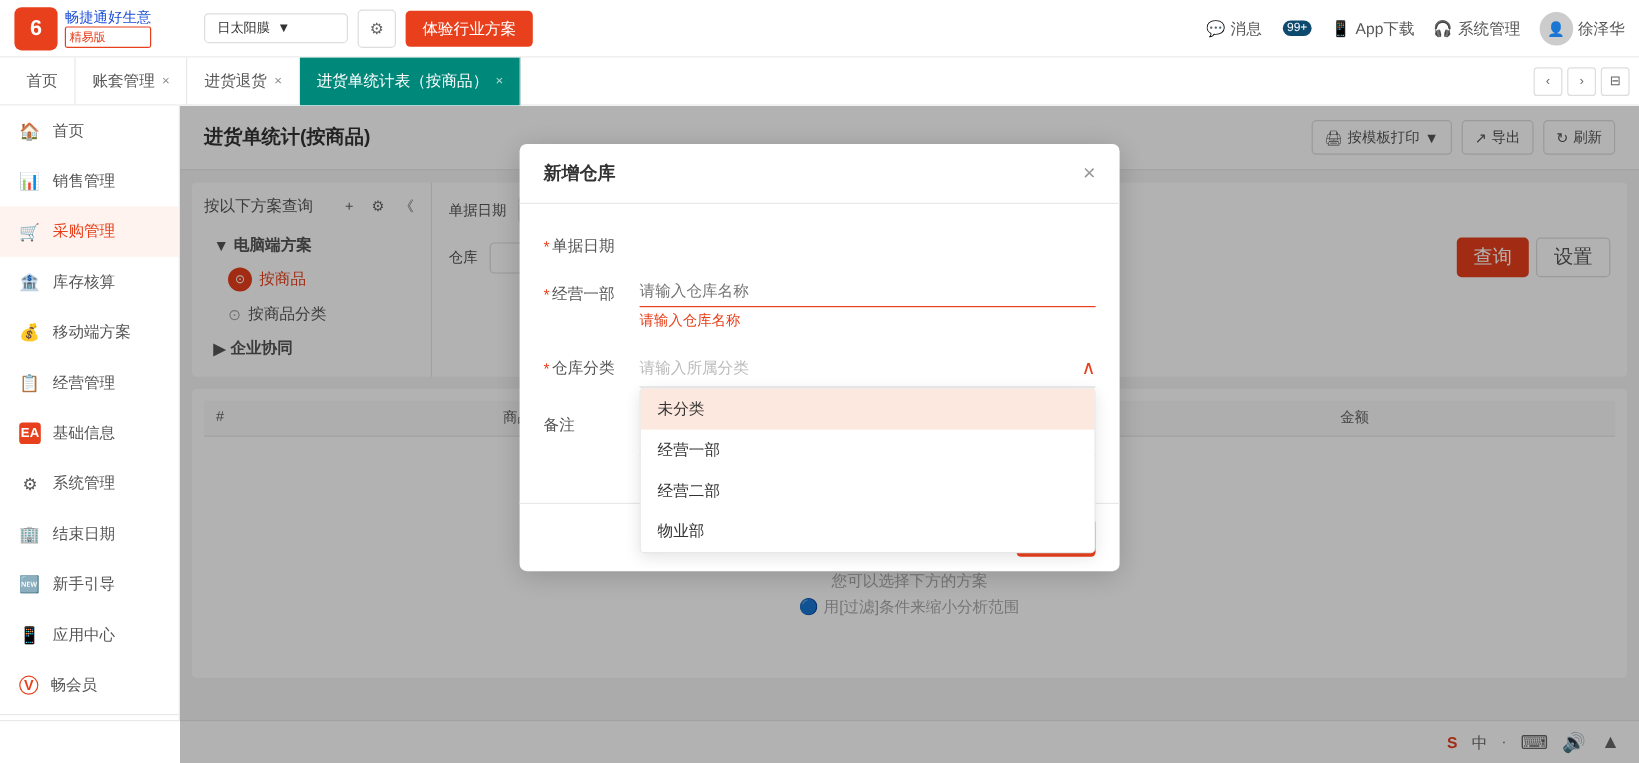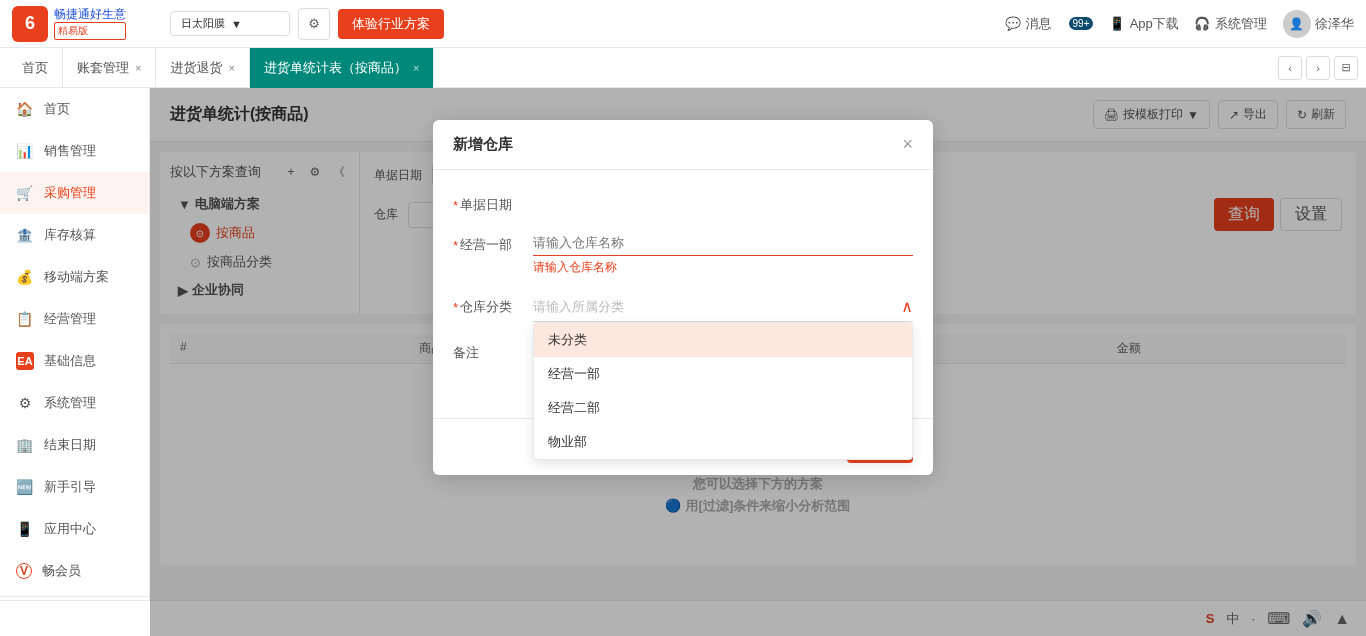--- a/index.html
+++ b/index.html
@@ -223,21 +223,21 @@
     .bottom-bar {
       position: fixed; bottom: 0; left: 0; right: 0; height: 36px;
       background: #fff; border-top: 1px solid #e8e8e8;
       display: flex; align-items: center; justify-content: flex-end; padding: 0 16px; gap: 12px;
     }
     .bottom-icon { font-size: 16px; color: #666; cursor: pointer; }
 
     
     .empty-state {
       display: flex; flex-direction: column; align-items: center; justify-content: center;
-      padding: 40px 0; color: #aaa; font-weight: bold;
+      padding: 40px 0; color: #aaa;
     }
     .empty-icon { font-size: 48px; margin-bottom: 10px; color: #ddd; }
     .empty-hint { font-size: 13px; color: #aaa; margin-top: 4px; }
 
     .content-inner { height: calc(100% - 52px); overflow: auto; }
   </style>
 </head>
 <body>
 
 <div class="top-header">

